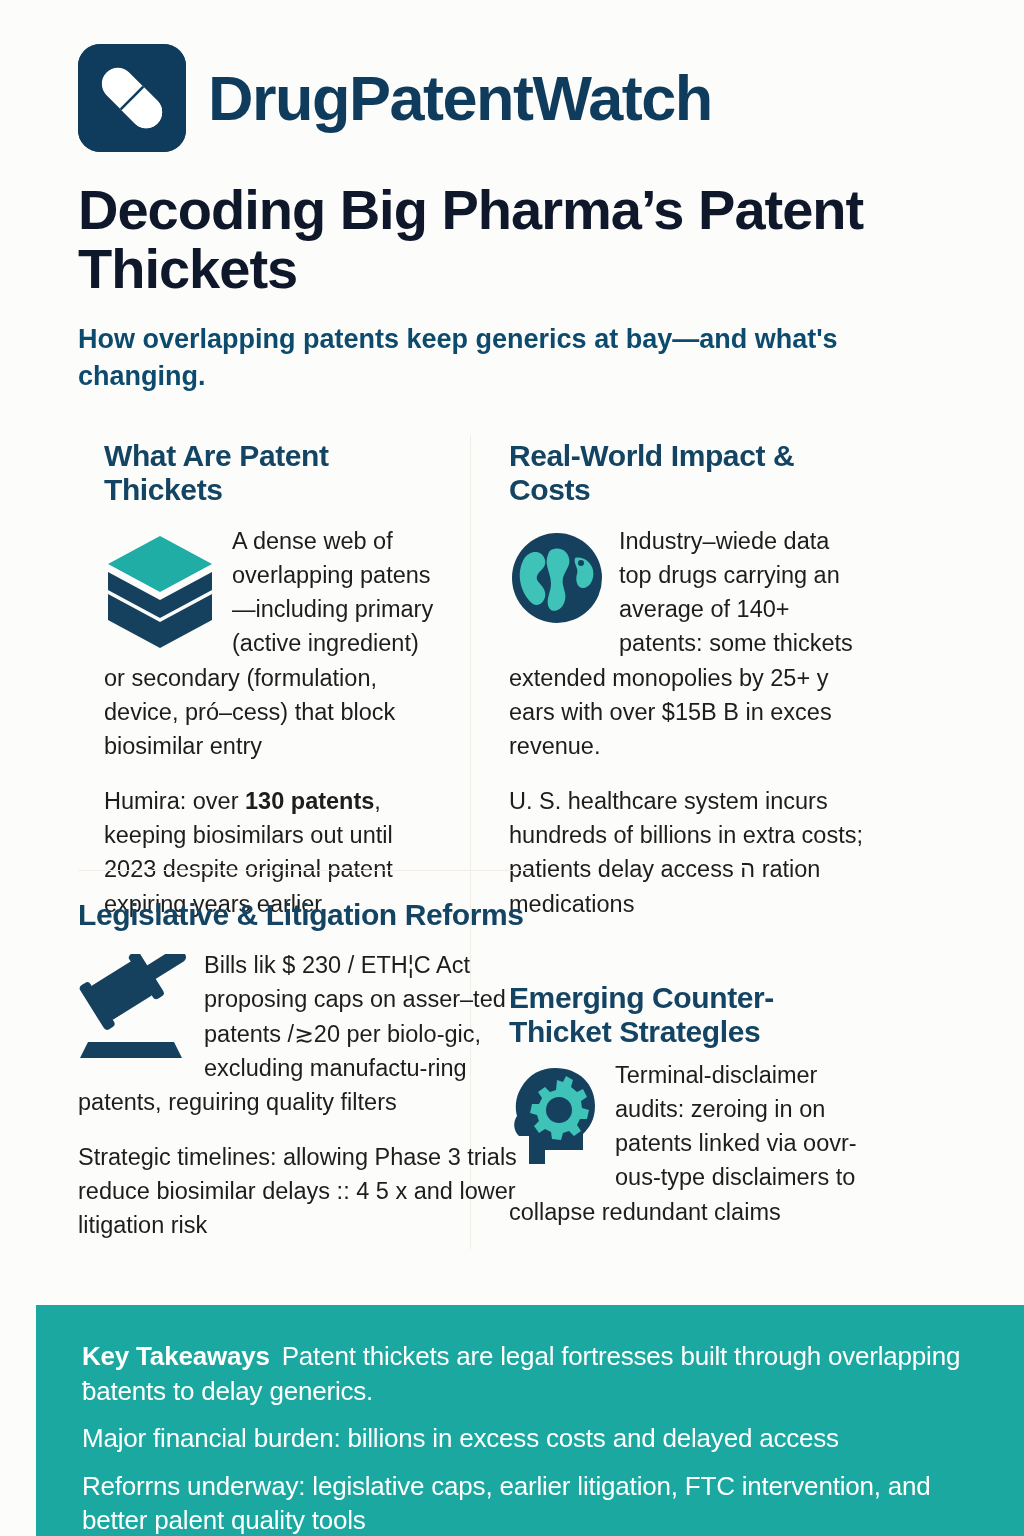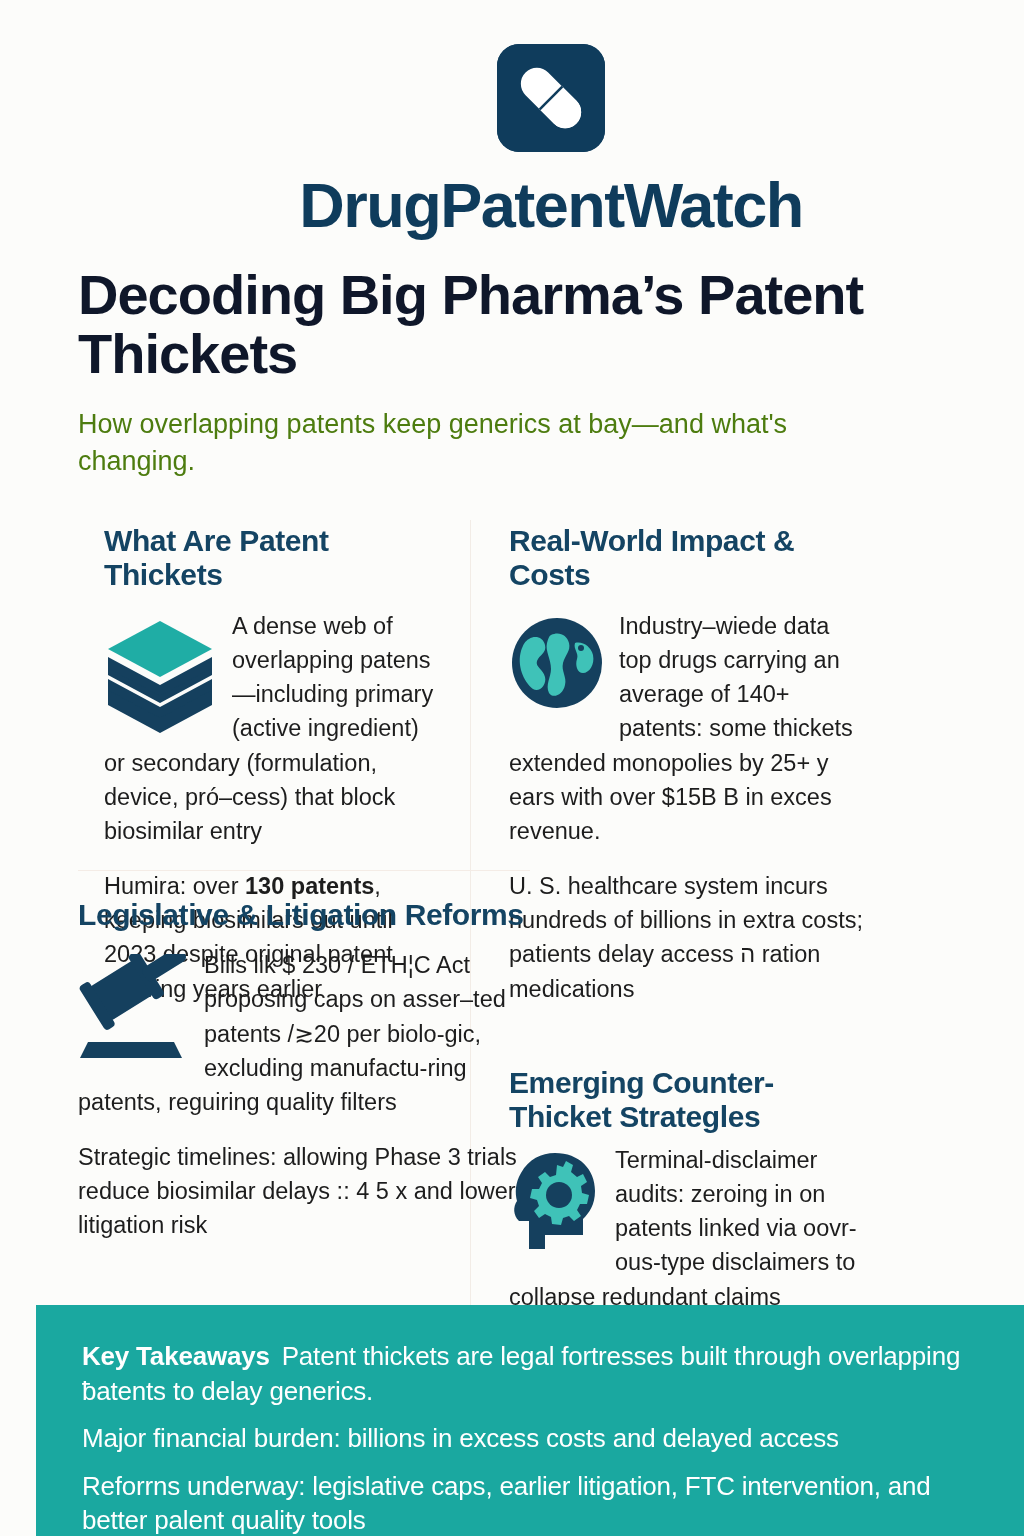--- a/index.html
+++ b/index.html
@@ -7,39 +7,39 @@
     width:1024px;height:1536px;
     background:#fcfcfa;
     font-family:"Liberation Sans","DejaVu Sans",sans-serif;
     color:#1a1a1a;
     overflow:hidden;
     position:relative;
   }
   .page{width:1024px;height:1536px;position:relative;}
 
   
-  .header{padding:44px 0 0 78px;display:flex;align-items:center;gap:22px;flex-direction:column;}
+  .header{padding:44px 0 0 78px;display:flex;align-items:center;gap:22px;}
   .logo-mark{
     width:108px;height:108px;border-radius:22px;background:#0f3c5c;
     position:relative;flex:0 0 auto;
   }
   .logo-mark svg{position:absolute;left:0;top:0;}
   .logo-word{
     font-size:63px;font-weight:bold;color:#0f3c5c;letter-spacing:-1.5px;
     line-height:1;white-space:nowrap;
   }
 
   .title{
     margin:28px 0 0 78px;
     font-size:56px;font-weight:bold;color:#0f172a;
     line-height:1.06;letter-spacing:-1px;max-width:820px;
   }
   .subtitle{
     margin:22px 0 0 78px;
-    font-size:27px;color:#4d7c0f;line-height:1.38;max-width:820px;font-weight:400;
+    font-size:27px;color:#0c4a6e;line-height:1.38;max-width:820px;font-weight:700;
   }
 
   
   .grid{
     position:relative;margin-top:40px;
     display:grid;grid-template-columns:470px 1px 443px;
   }
   .vrule{background:#f2ece6;width:1px;}
   .col{padding:0;}
   .col-left{padding-left:104px;padding-right:26px;}

